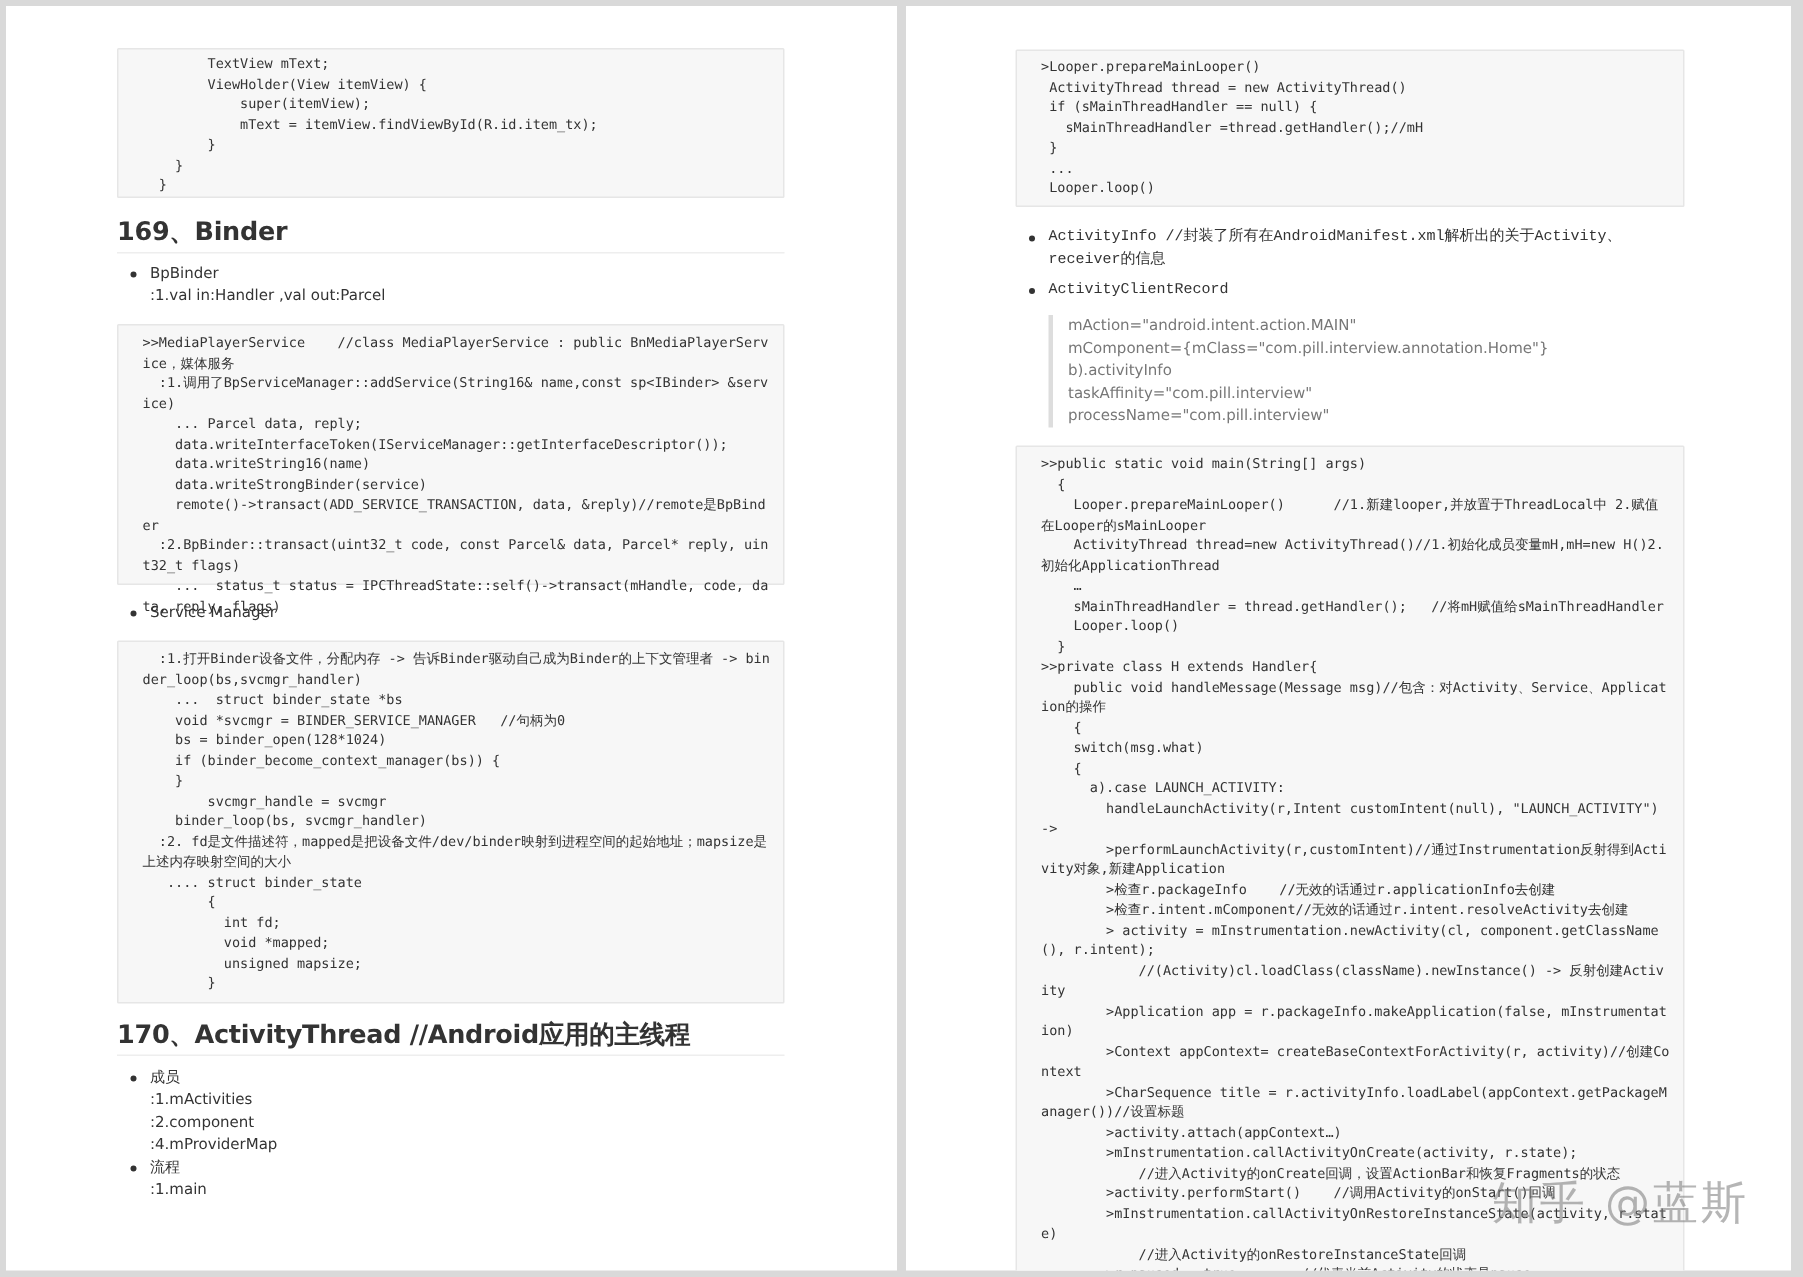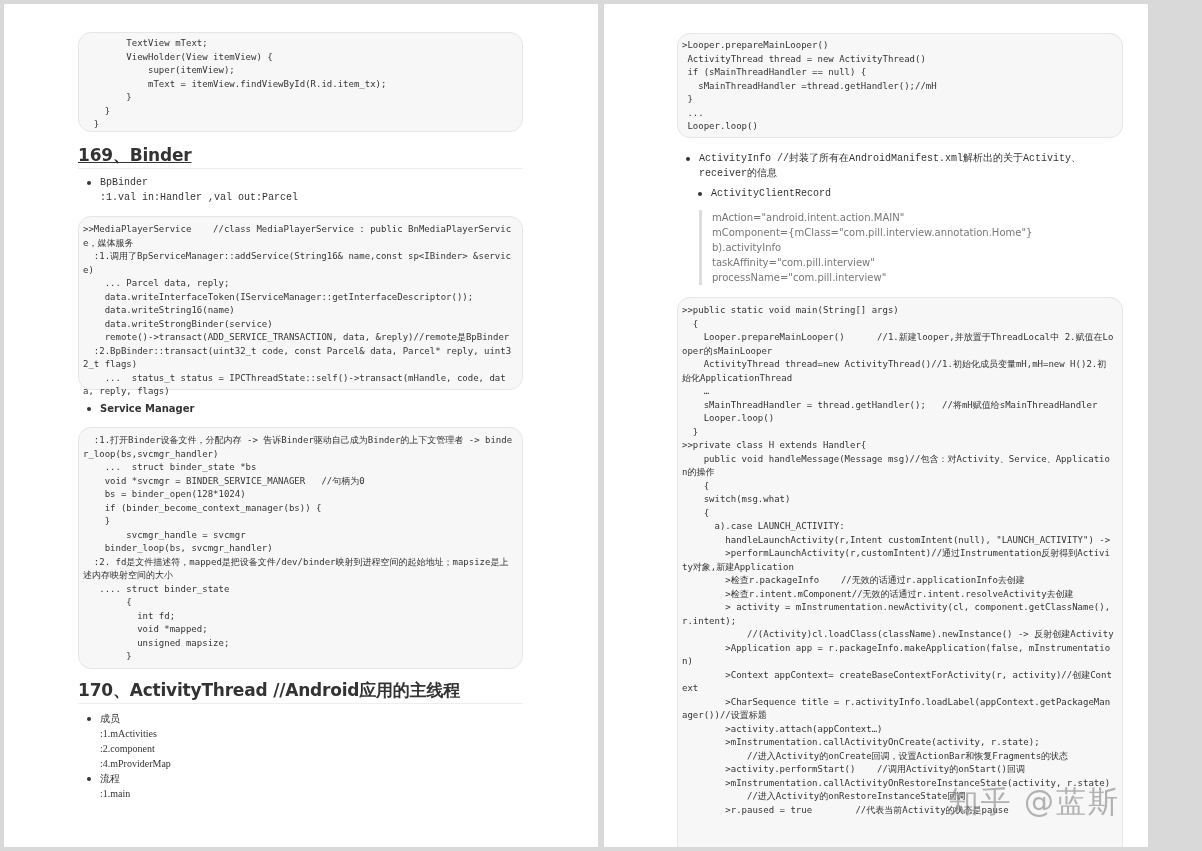--- a/index.html
+++ b/index.html
@@ -6,31 +6,31 @@
   body {
     width:1202px; height:851px; overflow:hidden; position:relative;
     background:#d9d9d9;
     font-family:"DejaVu Sans","Liberation Sans",sans-serif;
     color:#333;
   }
   .page {
     position:absolute; top:4px; background:#fff; overflow:hidden;
   }
   #page-left  { left:4px;   width:594px; height:843px; }
-  #page-right { left:604px; width:544px; height:843px; }
+  #page-right { left:604px; width:590px; height:843px; }
   .col { position:absolute; top:0; }
   #page-left .col  { left:74px;  width:445px; }
   #page-right .col { left:73px;  width:446px; }
 
   pre.code {
-    margin:0; background:#f7f7f7; border:1px solid #e6e6e6; border-radius:13px;
+    margin:0; background:#f7f7f7; border:1px solid #e6e6e6; border-radius:1px;
     font-family:"DejaVu Sans Mono","Liberation Mono",monospace;
     font-size:9px; line-height:13.5px; color:#333;
     white-space:pre-wrap; word-break:break-all;
-    padding:6px 8px 6px 4px;
+    padding:6px 8px 6px 16px;
     position:absolute; left:0; right:0;
   }
   .h2 {
     position:absolute; left:0; right:0;
     font-family:"DejaVu Sans","Liberation Sans",sans-serif;
     font-weight:bold; font-size:17px; color:#333; letter-spacing:-0.2px;
     border-bottom:1px solid #eee; padding-bottom:2px; line-height:22px;
   }
   ul.list {
     position:absolute; left:0; right:0; margin:0; padding:0 0 0 22px;
@@ -60,40 +60,40 @@
 <div class="page" id="page-left">
   <div class="col">
     <pre class="code" style="top:28px; height:88px; padding-top:4px;">        TextView mText;
         ViewHolder(View itemView) {
             super(itemView);
             mText = itemView.findViewById(R.id.item_tx);
         }
     }
   }</pre>
 
-    <div class="h2" style="top:140px;text-decoration:underline;">169、Binder</div>
+    <div class="h2" style="top:140px;">169、Binder</div>
 
-    <ul class="list" style="top:171px;font-family:Liberation Mono, monospace;">
+    <ul class="list" style="top:171px;">
       <li>
         <span>BpBinder</span>
         <span class="sub">:1.val in:Handler ,val out:Parcel</span>
       </li>
     </ul>
 
     <pre class="code" style="top:212px; height:160px;">&gt;&gt;MediaPlayerService    //class MediaPlayerService : public BnMediaPlayerService，媒体服务
   :1.调用了BpServiceManager::addService(String16&amp; name,const sp&lt;IBinder&gt; &amp;service)
     ... Parcel data, reply;
     data.writeInterfaceToken(IServiceManager::getInterfaceDescriptor());
     data.writeString16(name)
     data.writeStrongBinder(service)
     remote()-&gt;transact(ADD_SERVICE_TRANSACTION, data, &amp;reply)//remote是BpBinder
   :2.BpBinder::transact(uint32_t code, const Parcel&amp; data, Parcel* reply, uint32_t flags)
     ...  status_t status = IPCThreadState::self()-&gt;transact(mHandle, code, data, reply, flags)</pre>
 
-    <ul class="list" style="top:397px;font-weight:bold;">
+    <ul class="list" style="top:397px;">
       <li>
         <span>Service Manager</span>
       </li>
     </ul>
 
     <pre class="code" style="top:423px; height:228px;">  :1.打开Binder设备文件，分配内存 -&gt; 告诉Binder驱动自己成为Binder的上下文管理者 -&gt; binder_loop(bs,svcmgr_handler)
     ...  struct binder_state *bs
     void *svcmgr = BINDER_SERVICE_MANAGER   //句柄为0
     bs = binder_open(128*1024)
     if (binder_become_context_manager(bs)) {
@@ -103,21 +103,21 @@
   :2. fd是文件描述符，mapped是把设备文件/dev/binder映射到进程空间的起始地址；mapsize是上述内存映射空间的大小
    .... struct binder_state
         {
           int fd;
           void *mapped;
           unsigned mapsize;
         }</pre>
 
     <div class="h2" style="top:675px;">170、ActivityThread //Android应用的主线程</div>
 
-    <ul class="list" style="top:707px;font-family:Liberation Serif, serif;">
+    <ul class="list" style="top:707px;">
       <li>
         <span>成员</span>
         <span class="sub">:1.mActivities</span>
         <span class="sub">:2.component</span>
         <span class="sub">:4.mProviderMap</span>
       </li>
       <li>
         <span>流程</span>
         <span class="sub">:1.main</span>
       </li>
@@ -132,21 +132,21 @@
  if (sMainThreadHandler == null) {
    sMainThreadHandler =thread.getHandler();//mH
  }
  ...
  Looper.loop()</pre>
 
     <ul class="list" style="top:147px;font-family:Liberation Mono, monospace;">
       <li>
         <span>ActivityInfo //封装了所有在AndroidManifest.xml解析出的关于Activity、receiver的信息</span>
       </li>
-      <li style="margin-top:5px;margin-left:12px;">
+      <li style="margin-top:5px;">
         <span>ActivityClientRecord</span>
       </li>
     </ul>
 
     <div class="quote" style="top:206px;">
       <div>mAction="android.intent.action.MAIN"</div>
       <div>mComponent={mClass="com.pill.interview.annotation.Home"}</div>
       <div>b).activityInfo</div>
       <div>taskAffinity="com.pill.interview"</div>
       <div>processName="com.pill.interview"</div>

